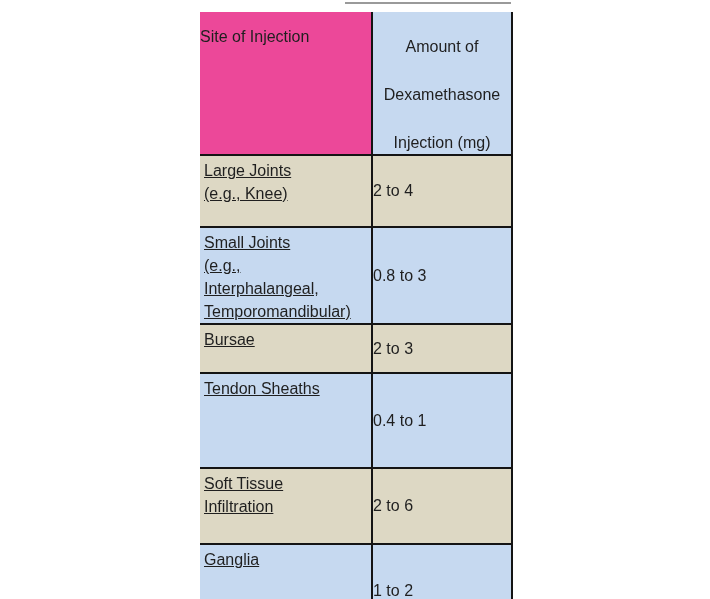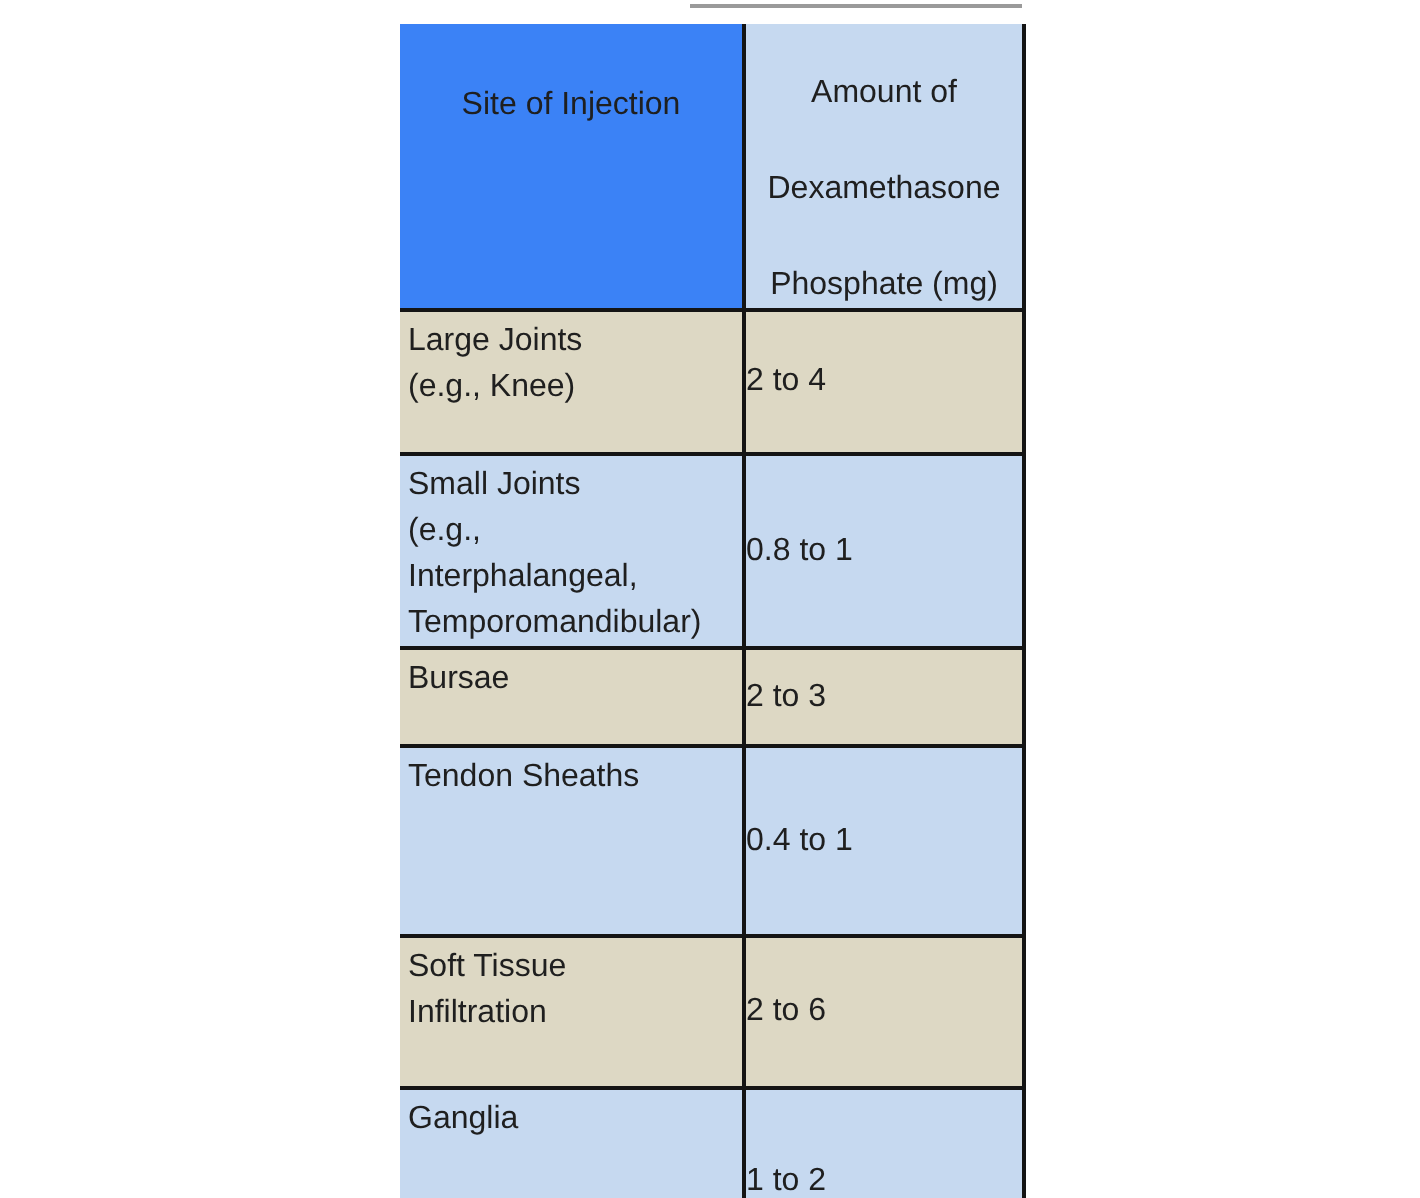--- a/index.html
+++ b/index.html
@@ -33,41 +33,42 @@
     border-bottom: 2px solid #141414;
     border-left: none;
     border-top: none;
     font-weight: normal;
     vertical-align: top;
   }
 
   
   tr.hdr-row { height: 143px; }
   th.site-h {
-    background: #3b82f6;
-    text-align: center;
-    padding-top: 32px;
+    background: #ec4899;
+    text-align: left;
+    padding-top: 16px;
     line-height: 17px;
   }
   th.amt-h { background: #C6D9F0; padding: 0; }
   .amt-h .hdr-stack {
     height: 139px;
     padding-top: 26px;
     display: flex;
     flex-direction: column;
     justify-content: space-between;
     align-items: center;
   }
   .amt-h .hdr-stack div { line-height: 17px; }
 
   
   td.site-cell {
     text-align: left;
     padding: 3px 20px 0 4px;
     line-height: 23px;
+    text-decoration: underline;
   }
   td.amt-cell {
     vertical-align: middle;
     padding: 0;
   }
   tr.r1 { height: 72px; }
   tr.r2 { height: 74px; margin-top: 22px; }
   tr.r3 { height: 49px; }
   tr.r4 { height: 95px; }
   tr.r5 { height: 76px; }
@@ -90,40 +91,40 @@
     </colgroup>
     <thead>
       <tr class="hdr-row">
         <th class="site-h">
           <span>Site of Injection</span>
         </th>
         <th class="amt-h">
           <div class="hdr-stack">
             <div>Amount of</div>
             <div>Dexamethasone</div>
-            <div>Phosphate (mg)</div>
+            <div>Injection (mg)</div>
           </div>
         </th>
       </tr>
     </thead>
     <tbody>
       <tr class="r1 shade-tan">
         <td class="site-cell">
           <div>Large Joints</div>
           <div>(e.g., Knee)</div>
         </td>
         <td class="amt-cell">2 to 4</td>
       </tr>
       <tr class="r2 shade-blue">
         <td class="site-cell">
           <div>Small Joints</div>
           <div>(e.g., Interphalangeal,</div>
           <div>Temporomandibular)</div>
         </td>
-        <td class="amt-cell">0.8 to 1</td>
+        <td class="amt-cell">0.8 to 3</td>
       </tr>
       <tr class="r3 shade-tan">
         <td class="site-cell">
           <div>Bursae</div>
         </td>
         <td class="amt-cell">2 to 3</td>
       </tr>
       <tr class="r4 shade-blue">
         <td class="site-cell">
           <div>Tendon Sheaths</div>

